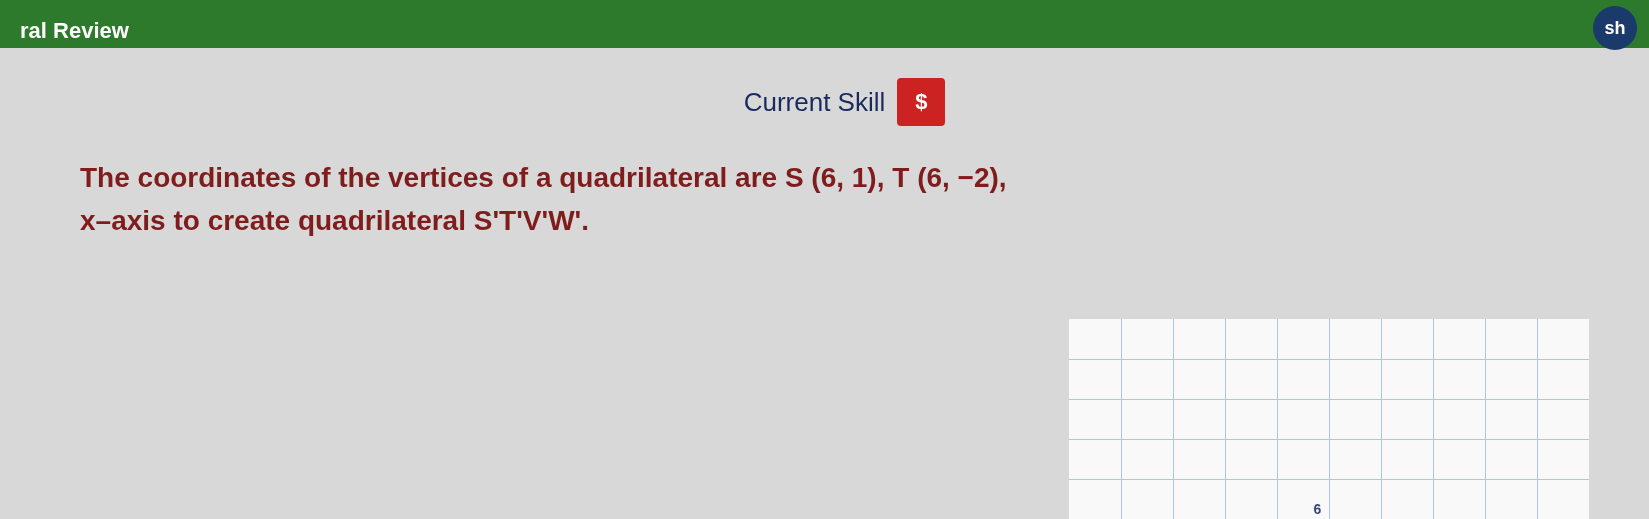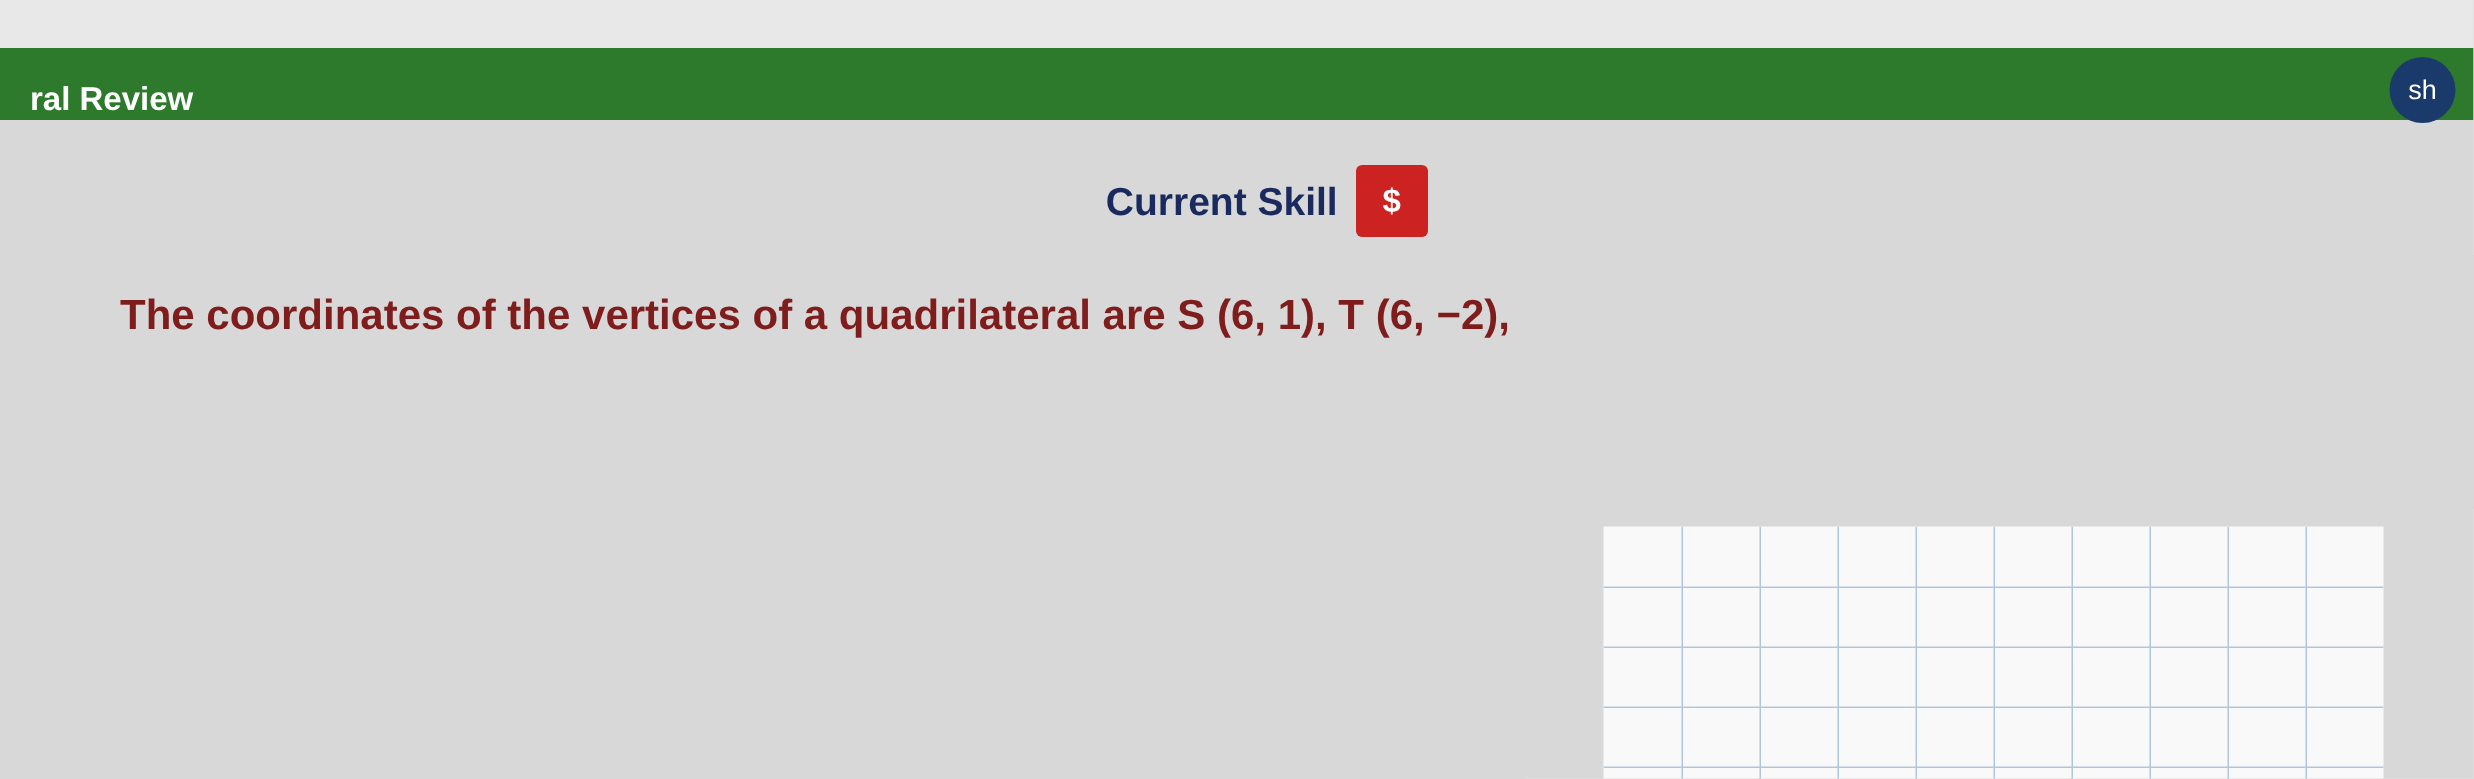--- a/index.html
+++ b/index.html
@@ -20,23 +20,22 @@
       width: 100%;
       height: 48px;
       background: #2d7a2d;
       position: relative;
       z-index: 10;
     }
 
     .top-bar-inner {
       height: 100%;
       display: flex;
-      align-items: flex-start;
-      padding: 17px 20px;
-      margin-top: 32px;
+      align-items: flex-end;
+      padding: 4px 20px;
     }
 
     .top-bar-title {
       color: white;
       font-size: 22px;
       font-weight: bold;
       margin-top: 4px;
     }
 
     .sh-button {
@@ -45,21 +44,21 @@
       right: 12px;
       width: 44px;
       height: 44px;
       border-radius: 50%;
       background: #1a3a6b;
       display: flex;
       align-items: center;
       justify-content: center;
       color: white;
       font-size: 18px;
-      font-weight: normal;
+      font-weight: bold;
       cursor: pointer;
     }
 
     .content-area {
       width: 100%;
       height: calc(519px - 48px);
       background: #d8d8d8;
       position: relative;
       padding: 30px 40px 20px 80px;
     }
@@ -67,21 +66,21 @@
     .current-skill-row {
       display: flex;
       align-items: center;
       justify-content: center;
       margin-bottom: 30px;
       gap: 12px;
     }
 
     .current-skill-label {
       font-size: 26px;
-      font-weight: bold;
+      font-weight: normal;
       color: #1a2a5e;
     }
 
     .skill-badge {
       background: #cc2222;
       color: white;
       font-size: 22px;
       font-weight: bold;
       width: 48px;
       height: 48px;
@@ -151,20 +150,21 @@
 
 <div class="content-area">
 
   <div class="current-skill-row">
     <span class="current-skill-label">Current Skill</span>
     <div class="skill-badge">$</div>
   </div>
 
   <div class="problem-text">
     <div>The coordinates of the vertices of a quadrilateral are S (6, 1), T (6, −2),</div>
+    <div>x–axis to create quadrilateral S'T'V'W'.</div>
   </div>
 
   <div class="graph-area">
     <div class="graph-grid">
 
       <div class="grid-line-h" style="top: 20%;"></div>
       <div class="grid-line-h" style="top: 40%;"></div>
       <div class="grid-line-h" style="top: 60%;"></div>
       <div class="grid-line-h" style="top: 80%;"></div>
 

